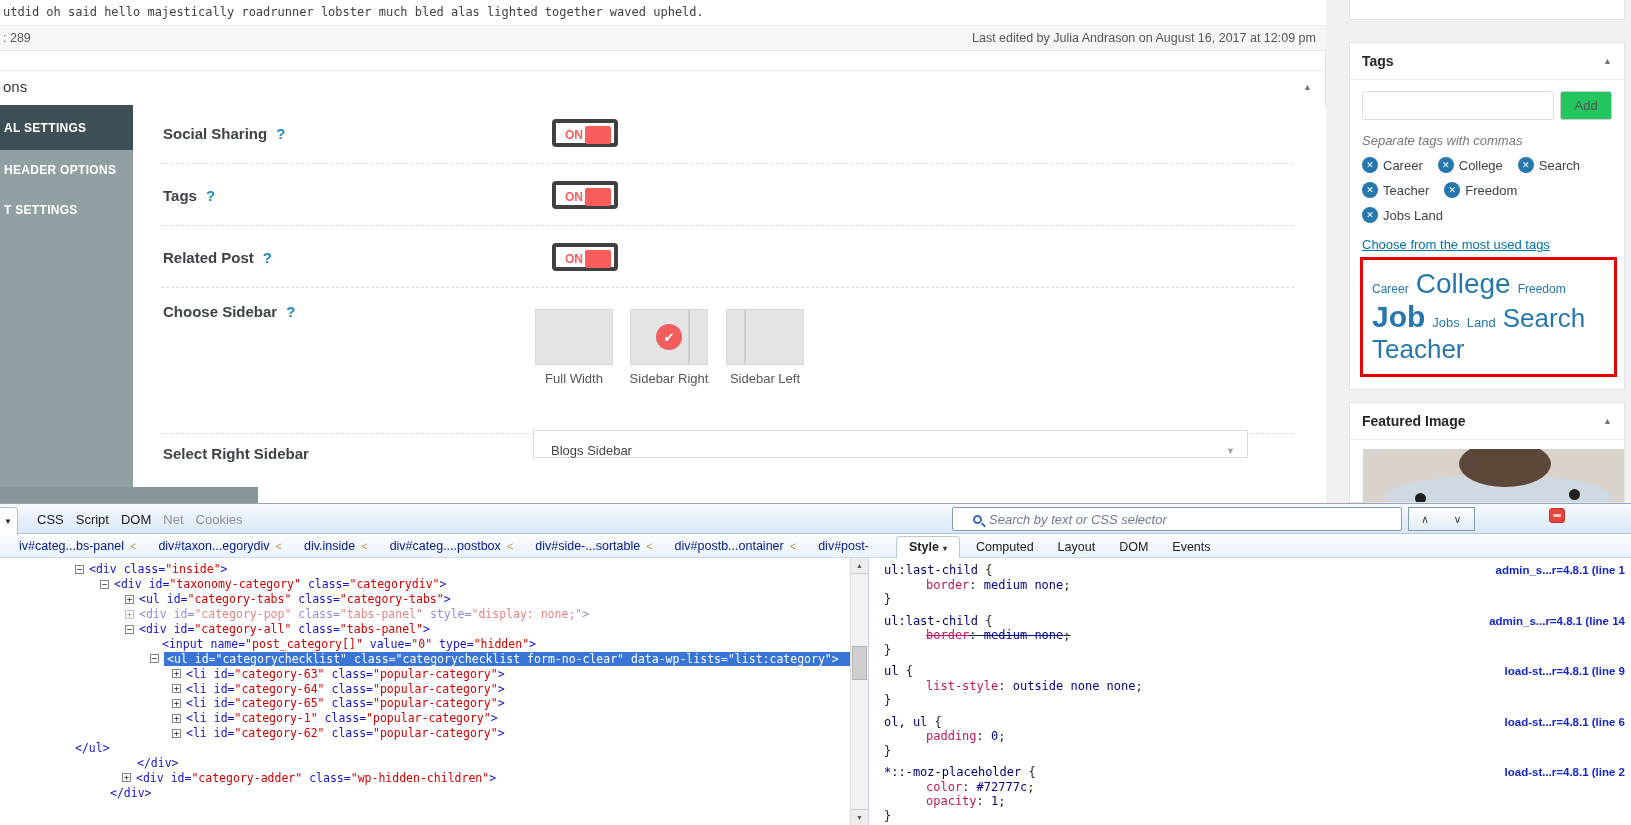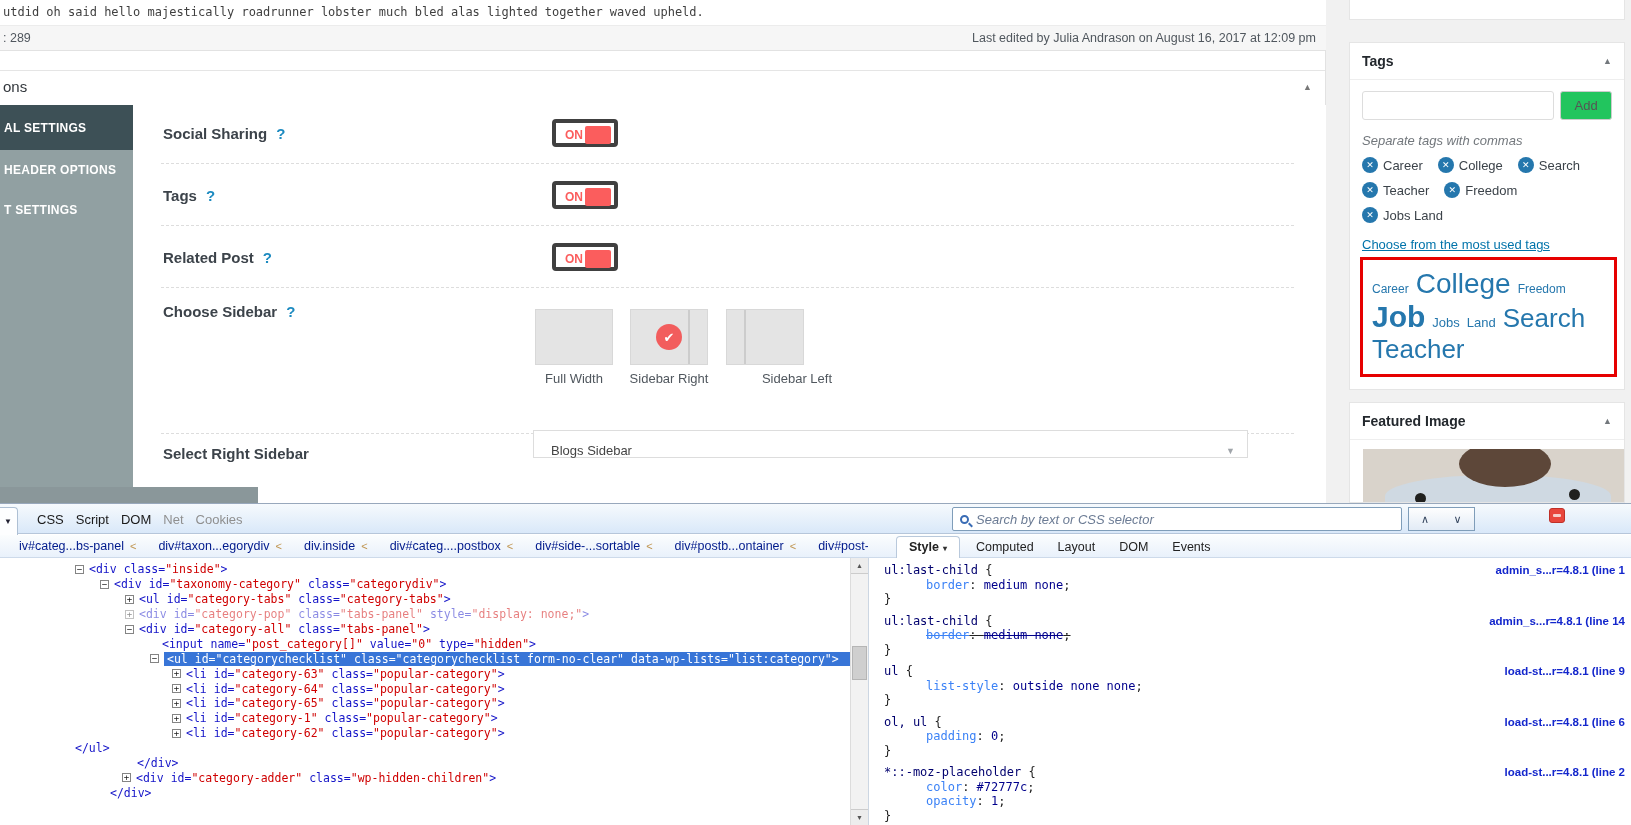--- a/index.html
+++ b/index.html
@@ -63,21 +63,21 @@
   .shirt { position:absolute; left:22px; top:26px; width:226px; height:44px; background:#cfd9e2; border-radius:48% 48% 0 0; }
   .dot { position:absolute; width:11px; height:11px; border-radius:50%; background:#20201e; }
 
   
   #devtools { left:0; top:503px; width:1631px; height:322px; background:#fff; }
   #fb-toolbar { position:absolute; left:0; top:0; width:100%; height:31px; background:linear-gradient(#f6fafd,#d9e8f9); border-top:1px solid #98a8bc; border-bottom:1px solid #b6c6da; }
   #fb-partial-tab { position:absolute; left:-40px; top:3px; width:58px; height:28px; background:#fdfeff; border:1px solid #aec0d4; border-bottom:none; border-radius:4px 4px 0 0; }
   #fb-partial-caret { position:absolute; right:5px; top:9px; font-size:8px; color:#223; }
   #fb-tabs { position:absolute; left:37px; top:0; height:30px; display:flex; align-items:center; gap:12px; font-size:13px; color:#1a1a1a; }
   .fb-tab.dis { color:#8f8f8f; }
-  #fb-search { position:absolute; left:952px; top:3px; width:450px; height:24px; background:#fff; border:1px solid #7f9db9; border-radius:2px; display:flex; align-items:center; padding-left:7px; gap:7px; }
+  #fb-search { position:absolute; left:952px; top:3px; width:450px; height:24px; background:#fff; border:1px solid #7f9db9; border-radius:2px; display:flex; align-items:center; padding-left:20px; gap:7px; }
   .mag { width:9px; height:9px; border:2px solid #3a6cb5; border-radius:50%; position:relative; flex:none; }
   .mag::after { content:""; position:absolute; left:6px; top:7px; width:5px; height:2px; background:#3a6cb5; transform:rotate(45deg); }
   #fb-search-placeholder { font-style:italic; color:#6b7b94; font-size:13px; }
   .fb-nav-btn { position:absolute; top:3px; width:34px; height:24px; background:linear-gradient(#fefefe,#e2ebf6); border:1px solid #7f9db9; color:#35465f; font-size:11px; text-align:center; line-height:22px; }
   #fb-prev-btn { left:1408px; }
   #fb-next-btn { left:1441px; border-left:none; }
   #fb-close-btn { position:absolute; left:1549px; top:4px; width:16px; height:15px; background:#e8463c; border:1px solid #bf3028; border-radius:3px; }
   #fb-close-btn span { display:block; margin:5px auto 0; width:8px; height:3px; background:#f6cdc8; border-radius:1px; }
   #fb-row2 { position:absolute; left:0; top:32px; width:100%; height:23px; background:linear-gradient(#fbfdfe,#e9f1fb); border-bottom:1px solid #cddaea; }
   #fb-breadcrumb { position:absolute; left:0; top:0; width:868px; height:100%; display:flex; align-items:center; overflow:hidden; font-size:12.5px; white-space:nowrap; }
@@ -101,21 +101,21 @@
   #fb-vscroll { position:absolute; left:850px; top:55px; width:18px; bottom:0; background:#f2f2f2; border-left:1px solid #dcdcdc; }
   .vs-btn { position:absolute; left:0; right:0; height:16px; background:#ededed; text-align:center; font-size:7px; color:#555; line-height:15px; }
   .vs-btn.up { top:0; border-bottom:1px solid #ccc; }
   .vs-btn.down { bottom:0; border-top:1px solid #ccc; }
   .vs-thumb { position:absolute; left:1px; right:1px; top:88px; height:34px; background:#cfcfcf; border:1px solid #b5b5b5; }
 
   #fb-style { position:absolute; left:868px; top:55px; right:0; bottom:0; background:#fff; border-left:1px solid #ccd6e2; padding:5px 0 0 15px; overflow:hidden; font:12px "DejaVu Sans Mono",monospace; }
   .css-rule { position:relative; margin-bottom:7px; line-height:14.5px; }
   .css-sel { color:#00006e; } .brace { color:#222; }
   .css-prop { padding-left:42px; }
-  .prop-name { color:#3b82f6; } .prop-val { color:#00008c; } .prop-punct { color:#222; }
+  .prop-name { color:#be185d; } .prop-val { color:#00008c; } .prop-punct { color:#222; }
   .css-prop.struck .prop-name, .css-prop.struck .prop-val, .css-prop.struck .prop-punct { text-decoration:line-through; }
   .css-link { position:absolute; right:6px; top:0; font-family:"Liberation Sans",sans-serif; font-size:11.5px; font-weight:bold; color:#1326cc; white-space:nowrap; }
 </style>
 </head>
 <body>
 
 <div class="abs" id="editor-strip">
   <div id="editor-text">utdid oh said hello majestically roadrunner lobster much bled alas lighted together waved upheld.</div>
 </div>
 
@@ -166,21 +166,21 @@
       <div class="sbox" style="left:402px"></div>
       <div class="sbox-label" style="left:401px">Full Width</div>
       <div class="sbox" style="left:497px">
         <span class="divline" style="right:17px"></span>
         <span class="scheck">✔</span>
       </div>
       <div class="sbox-label" style="left:496px">Sidebar Right</div>
       <div class="sbox" style="left:593px">
         <span class="divline" style="left:17px"></span>
       </div>
-      <div class="sbox-label" style="left:624px">Sidebar Left</div>
+      <div class="sbox-label" style="left:592px">Sidebar Left</div>
     </div>
 
   <div class="set-label" style="top:340px">
     <span>Select Right Sidebar</span>
   </div>
   <div id="sidebar-select">
     <span id="sidebar-select-value">Blogs Sidebar</span>
     <span id="sidebar-select-arrow">▼</span>
   </div>
 </div>

